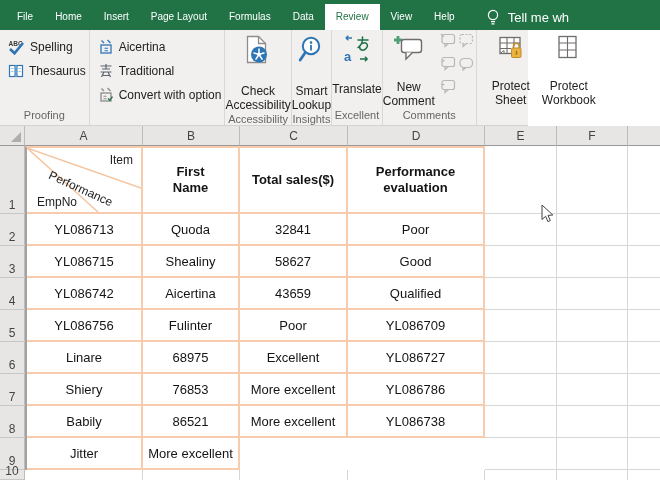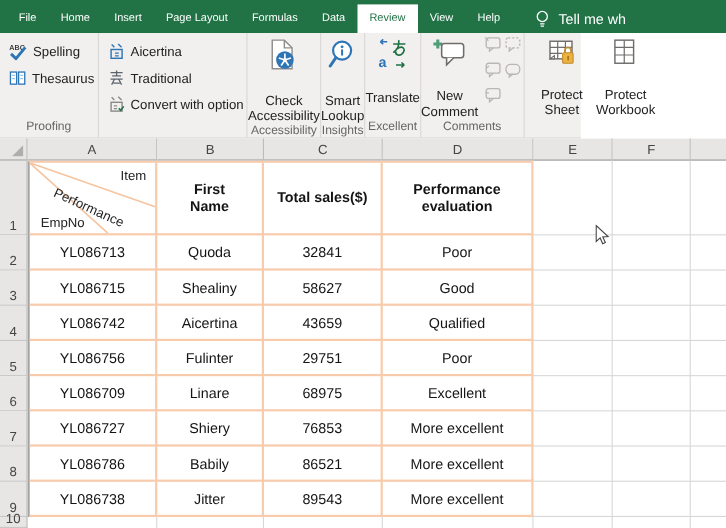--- a/index.html
+++ b/index.html
@@ -316,41 +316,39 @@
         <div class="tc">58627</div>
         <div class="tc">Good</div>
 
         <div class="tc">YL086742</div>
         <div class="tc">Aicertina</div>
         <div class="tc">43659</div>
         <div class="tc">Qualified</div>
 
         <div class="tc">YL086756</div>
         <div class="tc">Fulinter</div>
-        <div class="tc">29751</div>
         <div class="tc">Poor</div>
 
         <div class="tc">YL086709</div>
         <div class="tc">Linare</div>
         <div class="tc">68975</div>
         <div class="tc">Excellent</div>
 
         <div class="tc">YL086727</div>
         <div class="tc">Shiery</div>
         <div class="tc">76853</div>
         <div class="tc">More excellent</div>
 
         <div class="tc">YL086786</div>
         <div class="tc">Babily</div>
         <div class="tc">86521</div>
         <div class="tc">More excellent</div>
 
         <div class="tc">YL086738</div>
         <div class="tc">Jitter</div>
-        <div class="tc">89543</div>
         <div class="tc">More excellent</div>
       </div>
     </div>
   </div>
 
   <div class="cursor">
     <svg width="14" height="19" viewBox="0 0 14 19">
       <path d="M1,1 L1,15.5 L4.6,12.3 L6.9,17.6 L9.3,16.5 L7,11.4 L11.8,11 Z" fill="#fff" stroke="#444" stroke-width="1"></path>
     </svg>
   </div>

